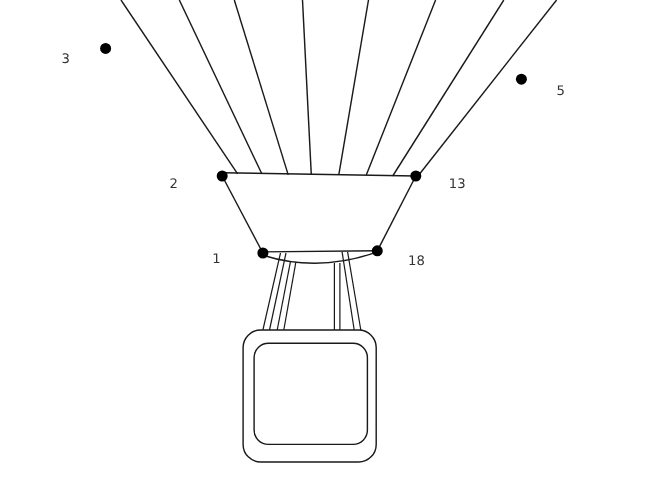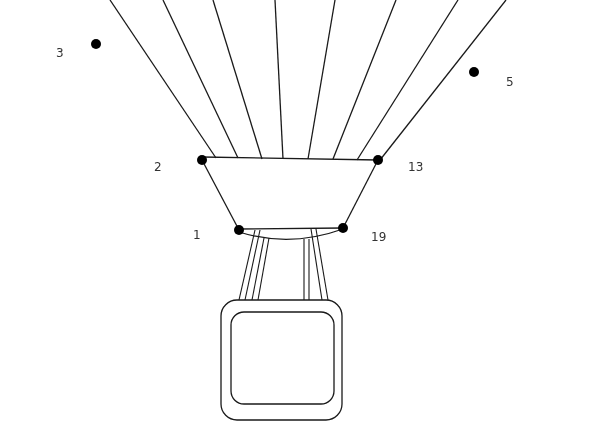--- a/index.html
+++ b/index.html
@@ -56,13 +56,13 @@
     <circle cx="239" cy="230" r="5"></circle>
     <circle cx="343" cy="228" r="5"></circle>
   </g>
 </svg>
 
 <span class="lbl" style="left:56px; top:47px;">3</span>
 <span class="lbl" style="left:506px; top:76px;">5</span>
 <span class="lbl" style="left:154px; top:161px;">2</span>
 <span class="lbl" style="left:408px; top:161px;">13</span>
 <span class="lbl" style="left:193px; top:229px;">1</span>
-<span class="lbl" style="left:371px; top:231px;">19</span>
+<span class="lbl" style="left:371px; top:231px;">18</span>
 
 </body></html>

